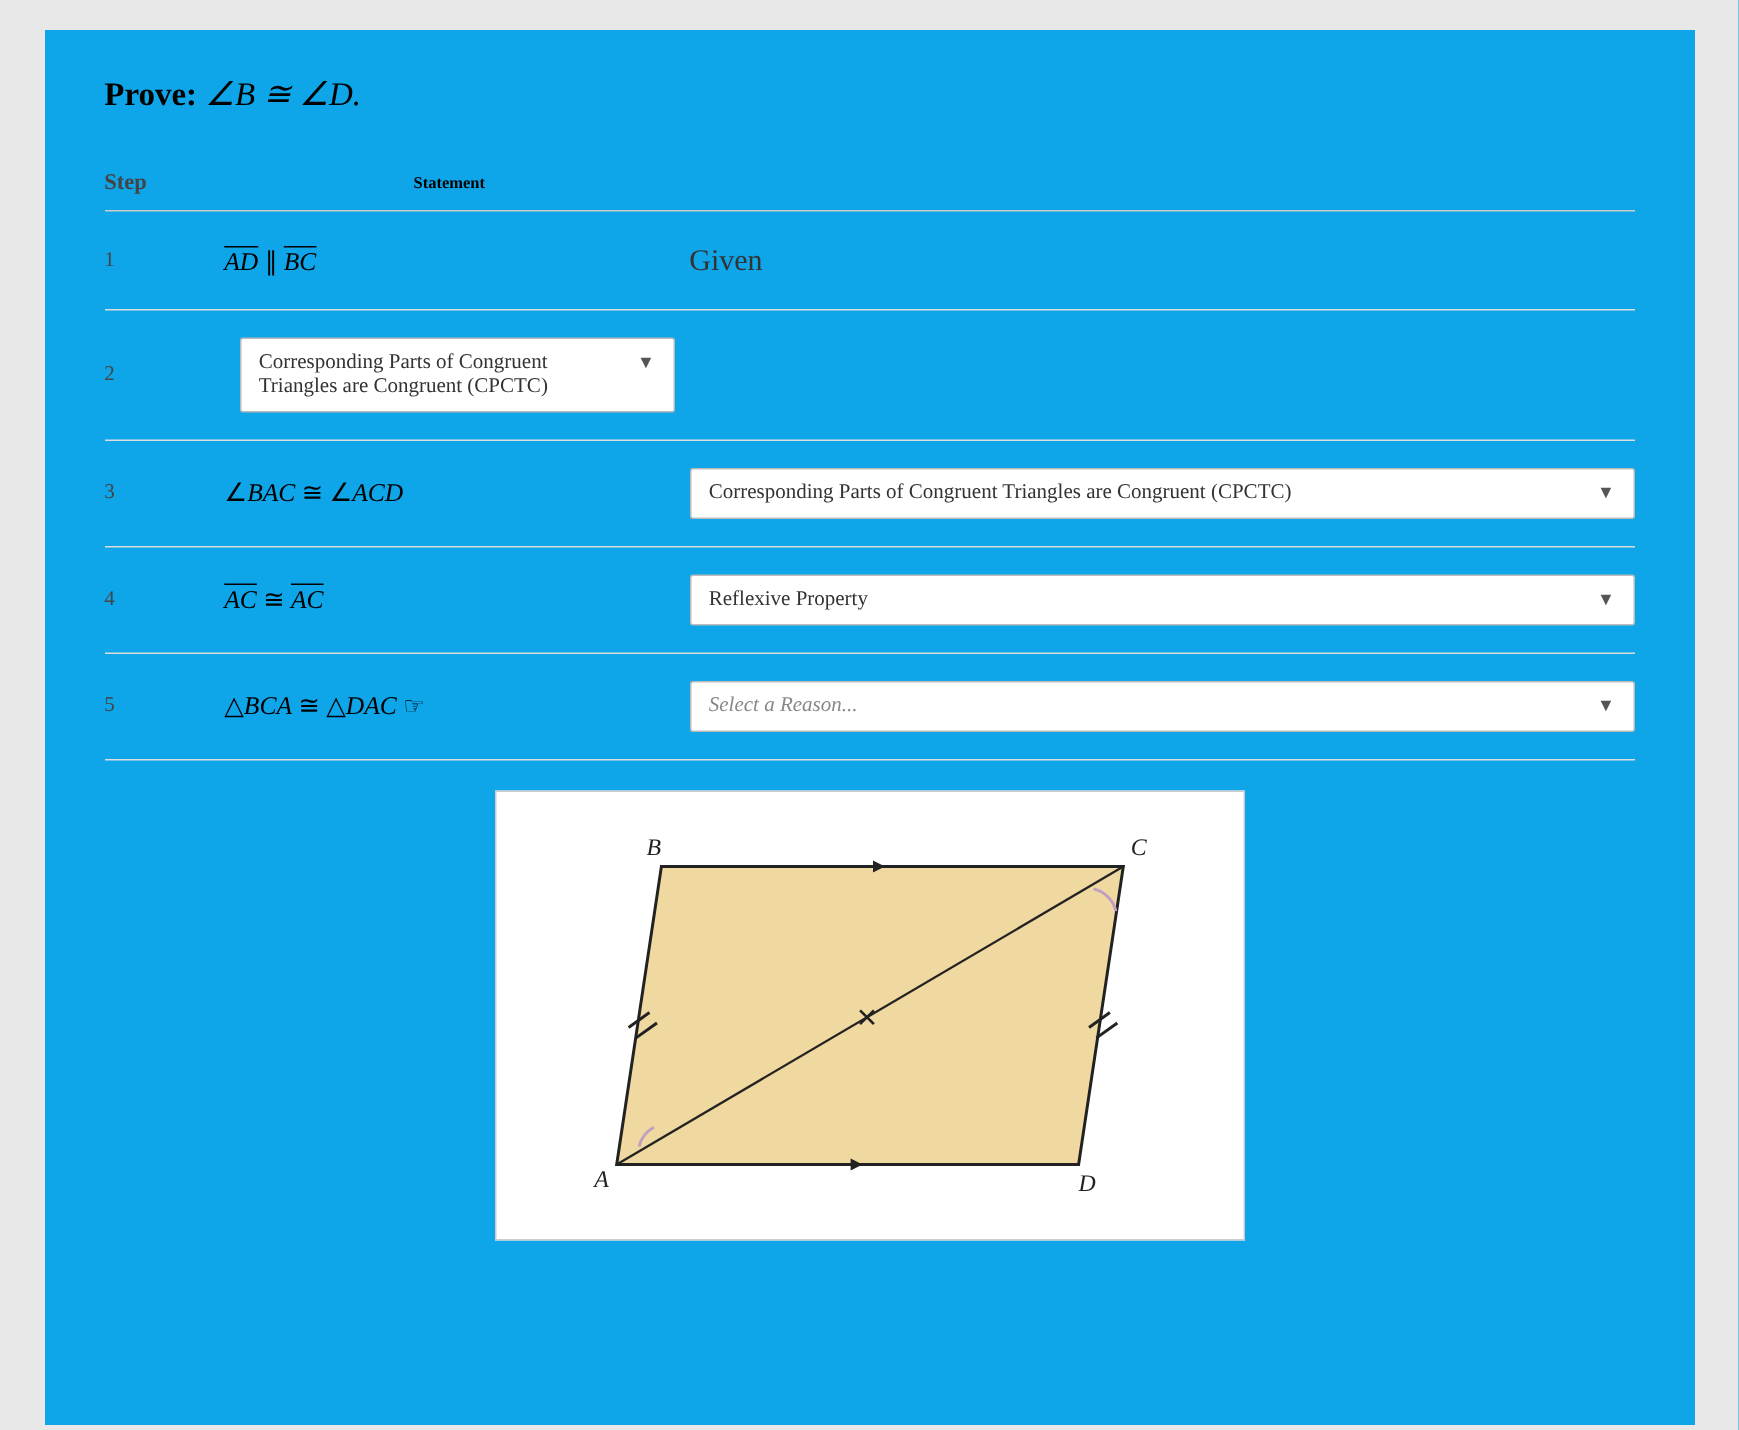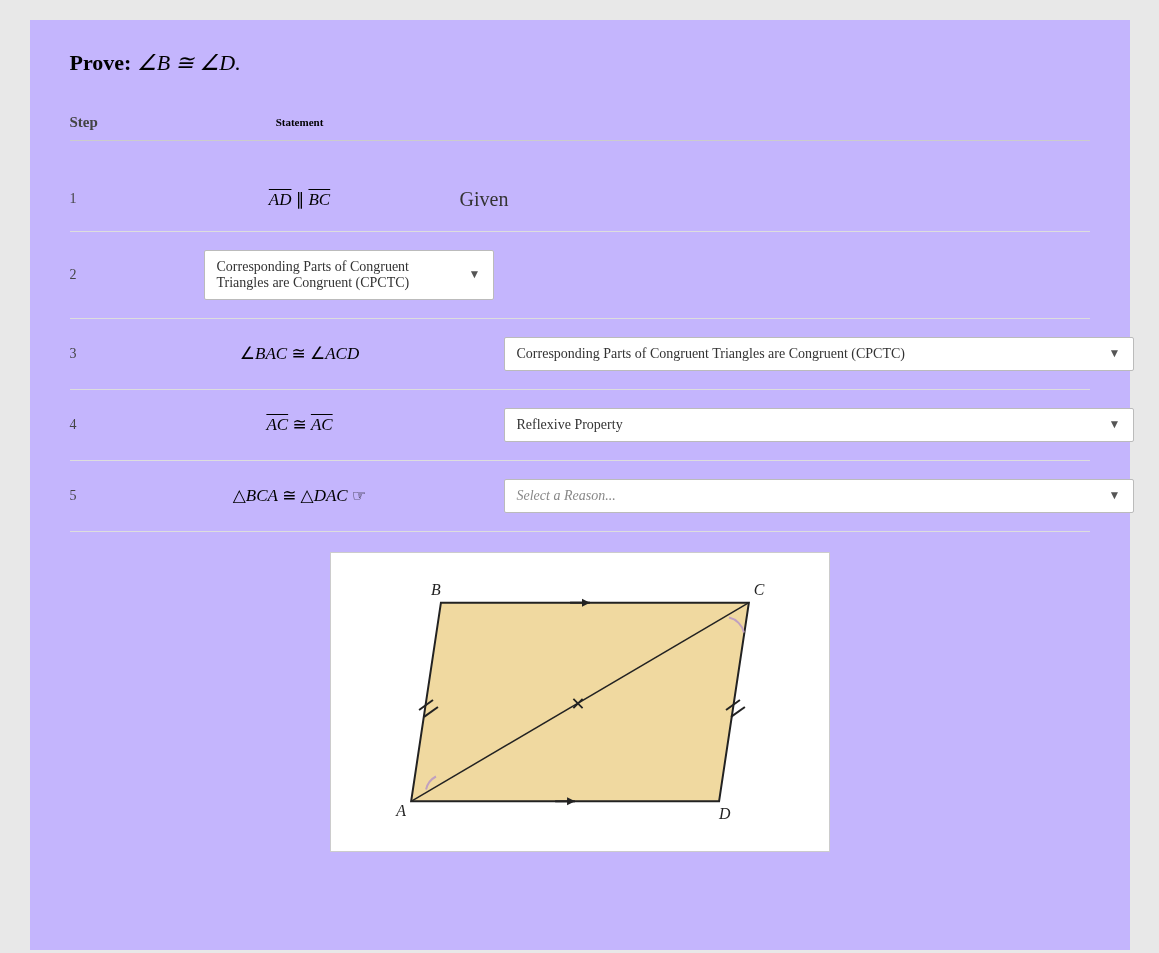--- a/index.html
+++ b/index.html
@@ -5,21 +5,21 @@
     * { box-sizing: border-box; margin: 0; padding: 0; }
     body {
       background: #e8e8e8;
       font-family: Georgia, 'Times New Roman', serif;
       min-height: 953px;
       display: flex;
       justify-content: center;
       padding: 20px;
     }
     .page {
-      background: #c4b5fd;
+      background: #0ea5e9;
       width: 1100px;
       min-height: 930px;
       padding: 30px 40px;
       position: relative;
     }
     .prove-header {
       font-size: 22px;
       margin-bottom: 30px;
       font-style: italic;
     }
@@ -28,21 +28,21 @@
       font-weight: bold;
     }
     .table-container {
       width: 100%;
     }
     .table-header {
       display: grid;
       grid-template-columns: 80px 300px 1fr;
       padding: 8px 0;
       border-bottom: 1px solid #ccc;
-      margin-bottom: 27px;
+      margin-bottom: 2px;
     }
     .table-header .col-step {
       font-weight: bold;
       font-size: 15px;
     }
     .table-header .col-statement {
       font-weight: bold;
       font-size: 11px;
       text-align: center;
     }
@@ -56,44 +56,42 @@
       grid-template-columns: 80px 300px 1fr;
       padding: 18px 0;
       border-bottom: 1px solid #ddd;
       align-items: center;
     }
     .col-step {
       font-size: 14px;
       color: #444;
     }
     .col-statement {
-      text-align: center;
       font-size: 17px;
       line-height: 1.6;
     }
     .col-reason {
       padding-left: 10px;
     }
     .reason-text {
       font-size: 20px;
       color: #333;
     }
     .reason-dropdown {
       display: flex;
-      align-items: center;
+      align-items: flex-start;
       border: 1px solid #bbb;
       background: white;
       padding: 8px 12px;
       border-radius: 2px;
       font-size: 14px;
       color: #333;
       cursor: pointer;
       width: 100%;
       justify-content: space-between;
-      margin-left: 44px;
     }
     .reason-dropdown .dropdown-arrow {
       font-size: 12px;
       color: #555;
       margin-left: 8px;
     }
     .overline {
       text-decoration: overline;
     }
     

